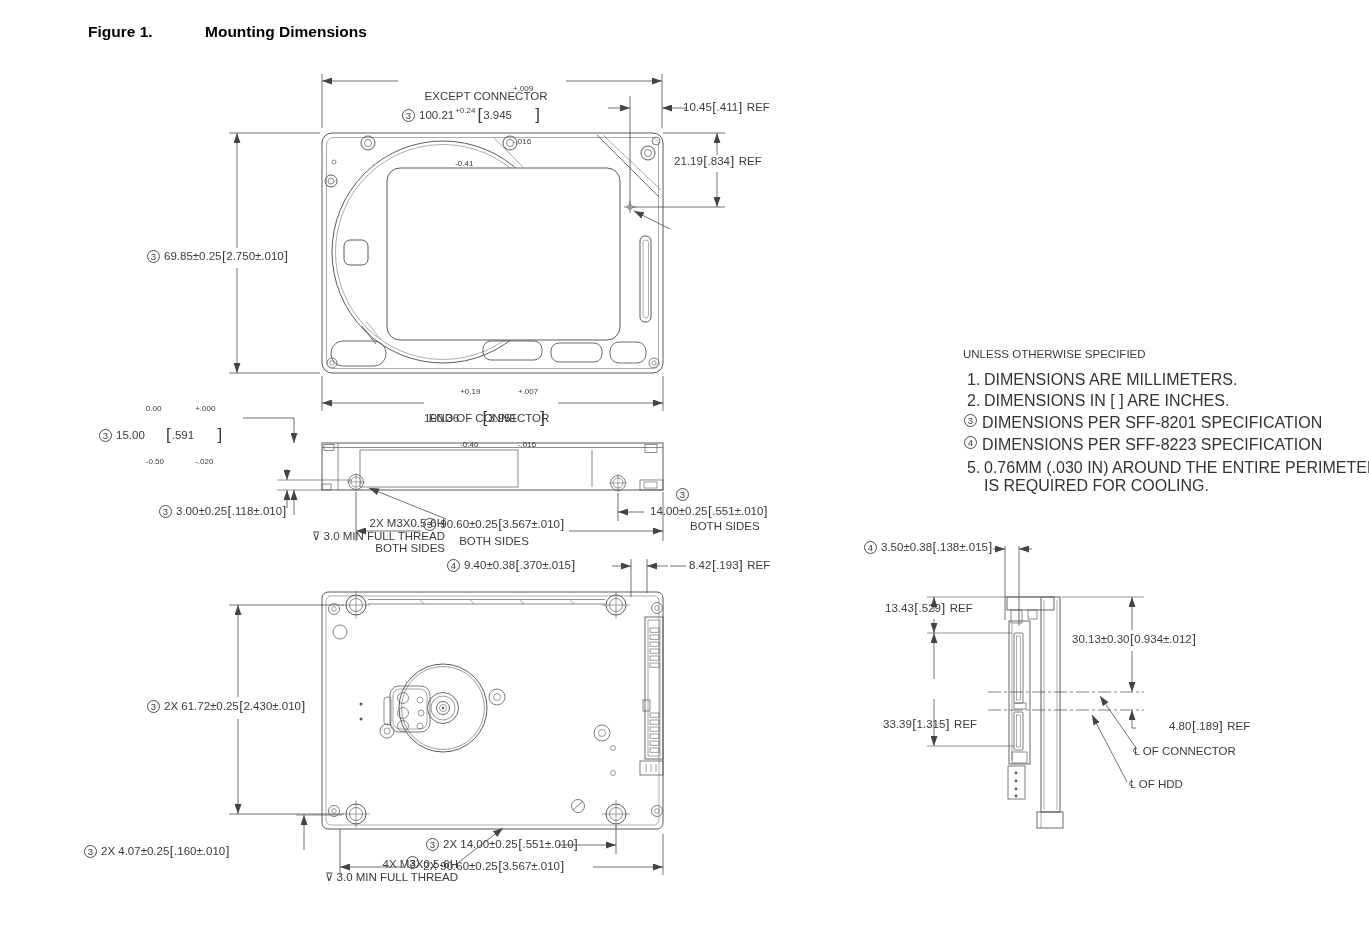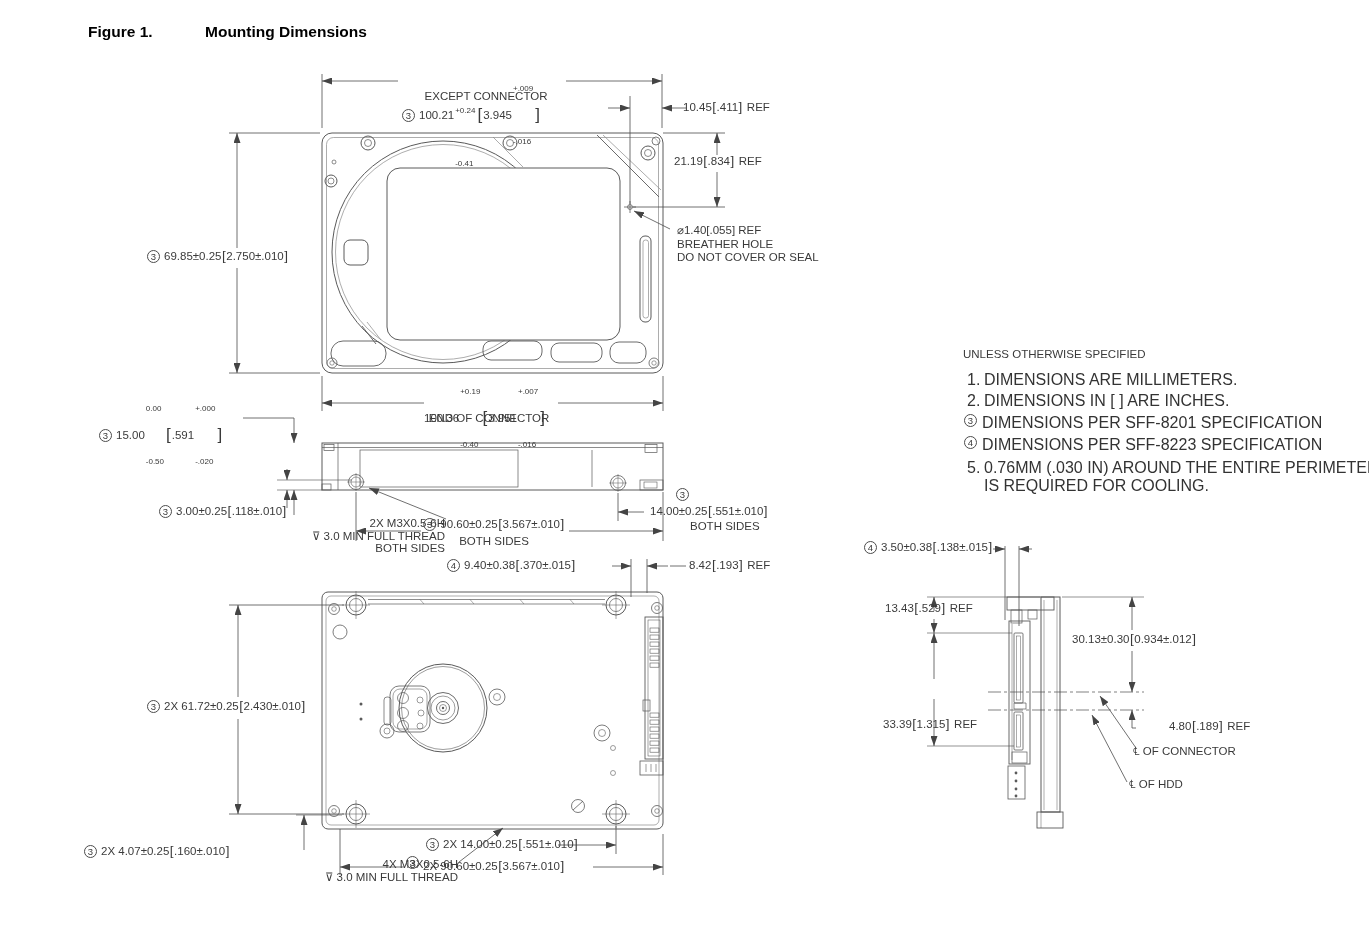--- a/index.html
+++ b/index.html
@@ -348,25 +348,20 @@
   </div>
 
   <div class="dim" style="left:674px;top:155px">
     <span>21.19</span>
     <span class="brk">[</span>
     <span>.834</span>
     <span class="brk">]</span>
     <span class="sfx">REF</span>
   </div>
 
-  <div class="lines3" style="left:677px;top:224px">
-    <div><span>⌀</span><span>1.40[.055] REF</span></div>
-    <div>BREATHER HOLE</div>
-    <div>DO NOT COVER OR SEAL</div>
-  </div>
 
   <div class="dim" style="left:147px;top:250px">
     <span class="flag">3</span>
     <span>69.85±0.25</span>
     <span class="brk">[</span>
     <span>2.750±.010</span>
     <span class="brk">]</span>
   </div>
 
   <div class="dim" style="left:424px;top:388px">

